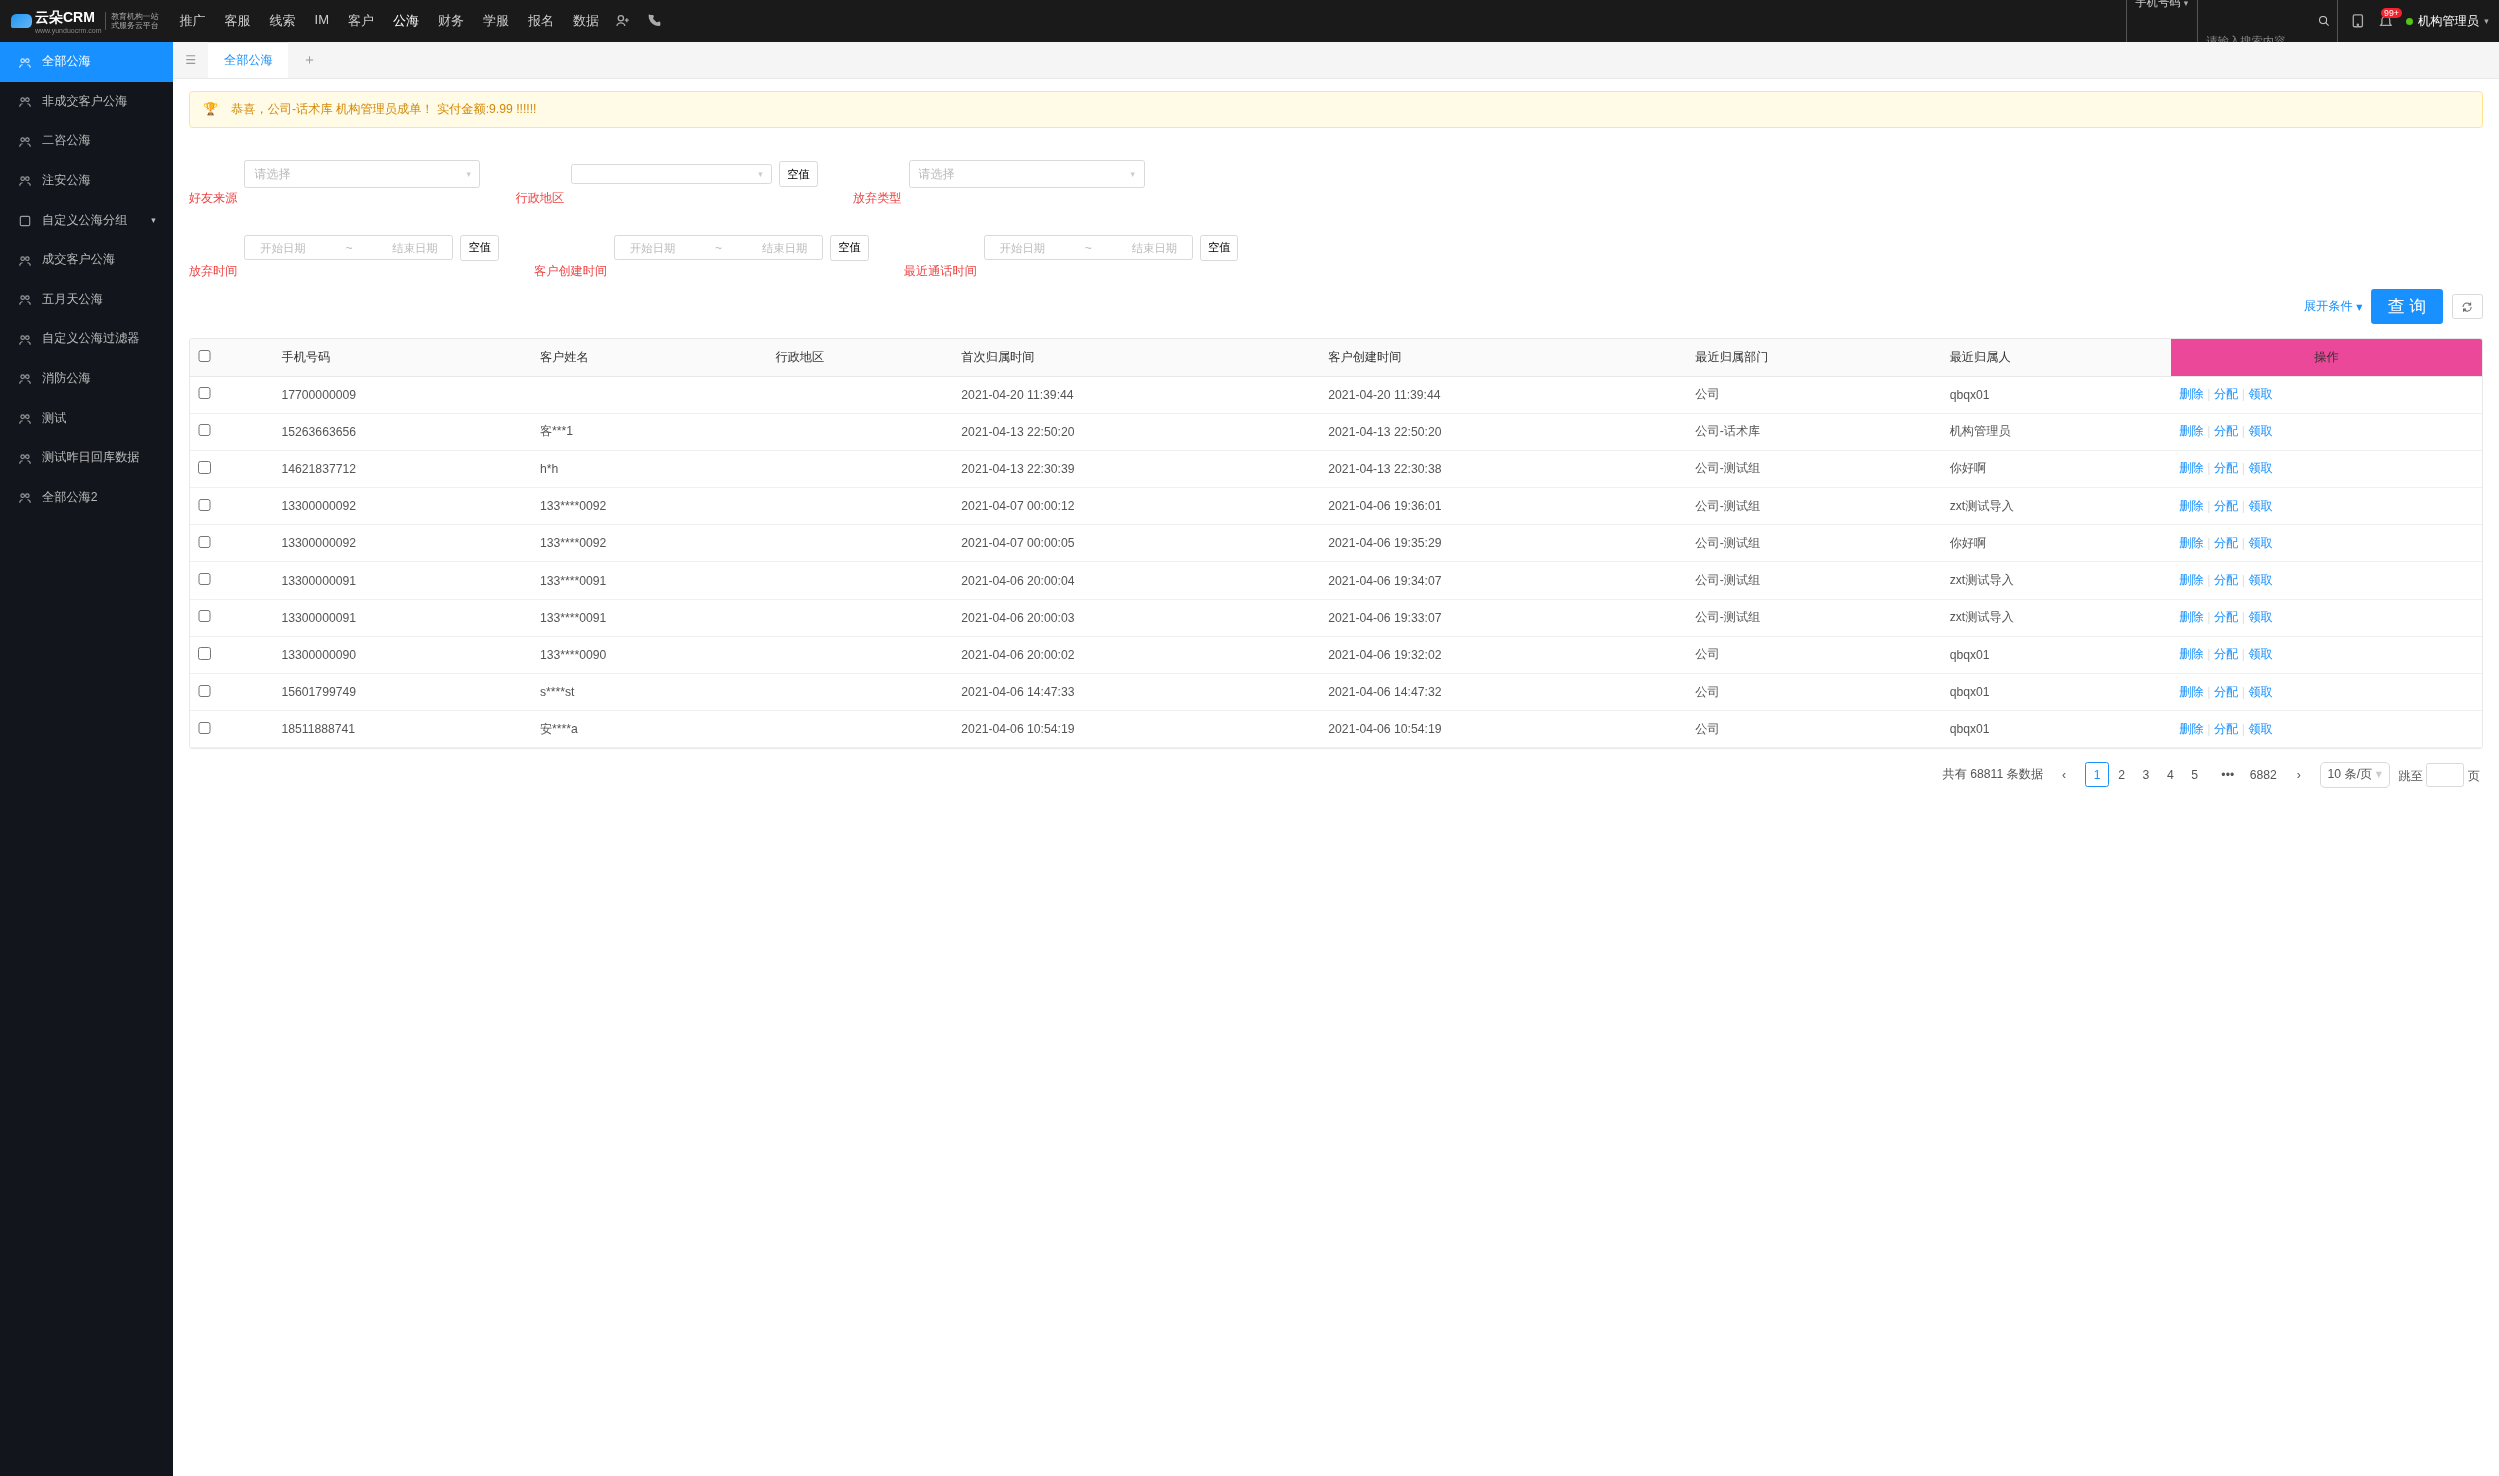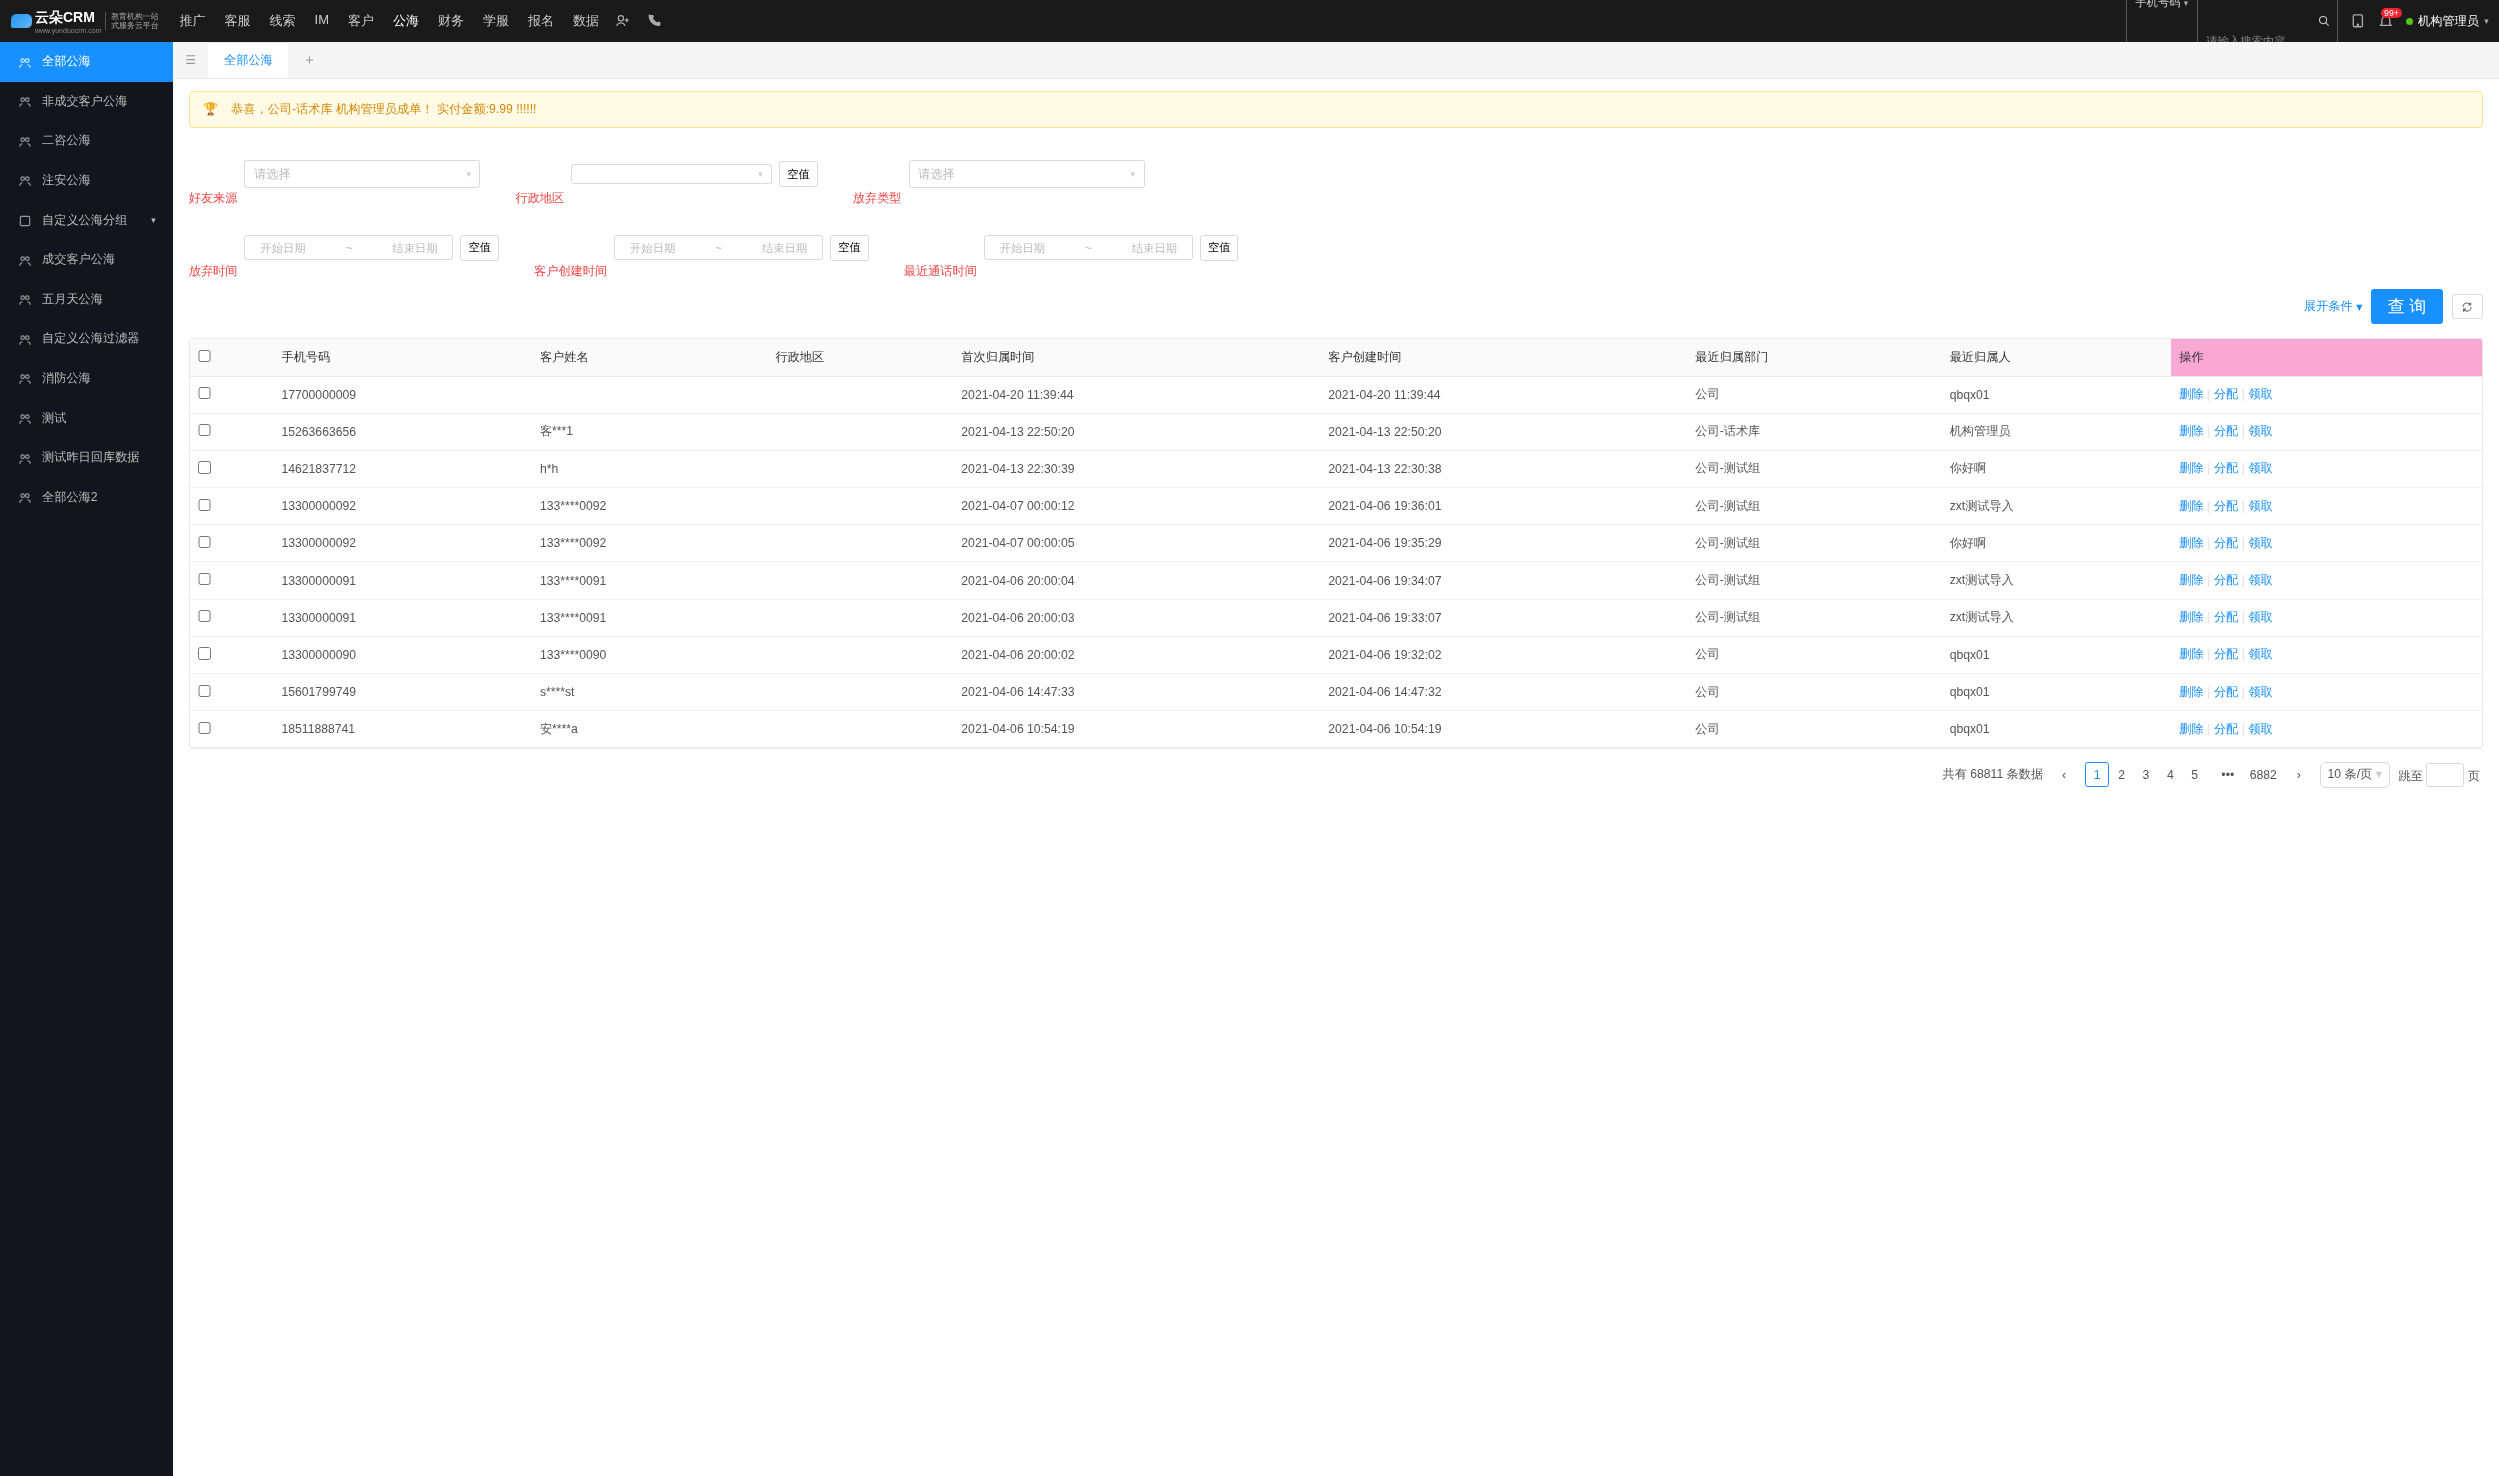--- a/index.html
+++ b/index.html
@@ -72,21 +72,21 @@
 .actionbar { display: flex; gap: 8.7px; margin-bottom: 10.5px; align-items: center; }
 .actionbar .spacer { flex: 1; }
 
 
 .table-wrap { border: 0.9px solid #e8e8e8; border-radius: 2.6px; overflow: auto; }
 table { width: 100%; border-collapse: collapse; font-size: 12.2px; }
 thead th { background: #fafafa; padding: 9.6px 8.7px; text-align: left; font-weight: 500; color: #333; border-bottom: 0.9px solid #e8e8e8; white-space: nowrap; }
 tbody td { padding: 9.6px 8.7px; border-bottom: 0.9px solid #f0f0f0; white-space: nowrap; color: #555; }
 .chk { width: 12.2px; height: 12.2px; }
 .ops-col { position: sticky; right: 0; background: #fff; box-shadow: -1.7px 0 3.5px rgba(0,0,0,0.05); }
-thead .ops-col { background: #f9a8d4; }
+thead .ops-col { background: #ec4899; text-align: center; }
 .op-link { color: #1890ff; cursor: pointer; }
 .op-sep { color: #e0e0e0; margin: 0 3.5px; }
 
 
 .pagination { display: flex; justify-content: flex-end; align-items: center; gap: 8.7px; padding: 12.2px 3.5px; font-size: 12.2px; color: #555; }
 .pg-item { min-width: 24.4px; height: 24.4px; display: inline-flex; align-items: center; justify-content: center; border: 0.9px solid transparent; border-radius: 2.6px; cursor: pointer; }
 .pg-item.active { border-color: #1890ff; color: #1890ff; }
 .pg-select { border: 0.9px solid #d9d9d9; border-radius: 5px; padding: 3.5px 7px; }
 .pg-jump input { width: 38px; border: 0.9px solid #d9d9d9; border-radius: 2.6px; padding: 3.5px; text-align: center; }
 

